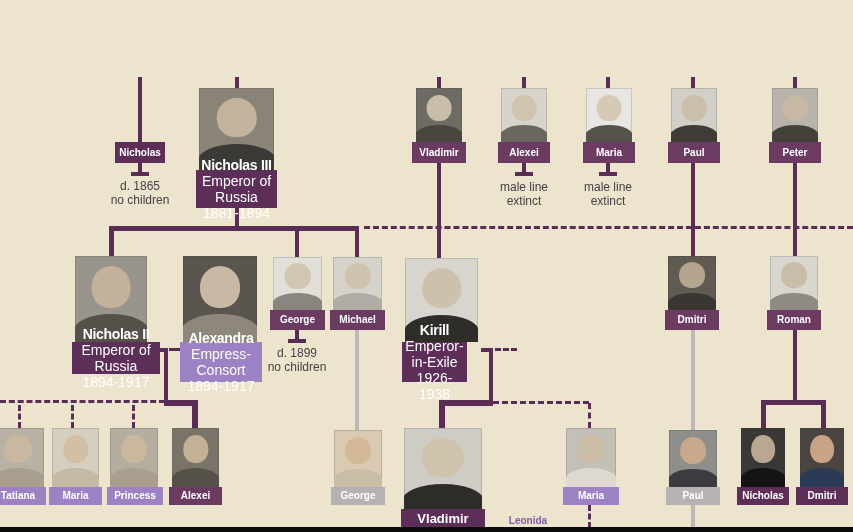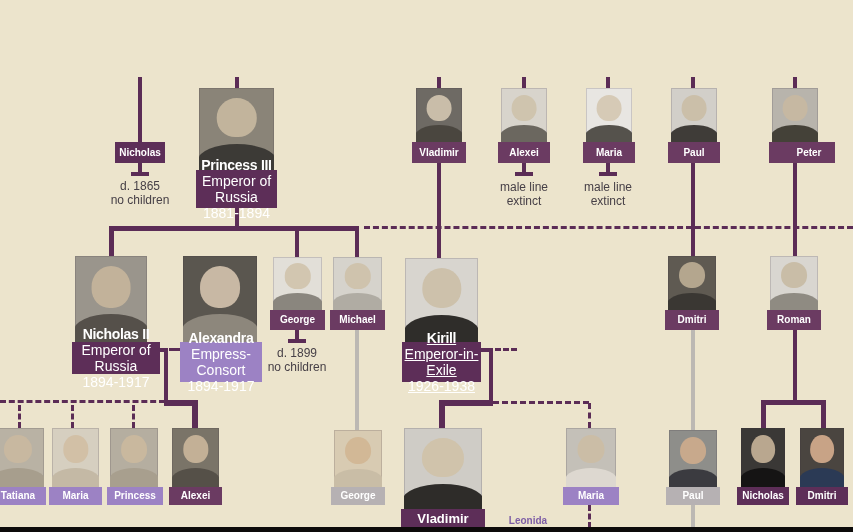--- a/index.html
+++ b/index.html
@@ -205,56 +205,56 @@
     </div>
   <div class="portrait" style="left:800px;top:428px;width:44px;height:59px;--pbg:#4a4540;--pskin:#c8a386;--psuit:#2b3a55;">
       <div class="head"></div>
       <div class="torso"></div>
     </div>
 
   <div class="plabel dark" style="left:115px;top:142px;width:50px;height:21px;">
       <span class="nm">Nicholas</span>
     </div>
   <div class="plabel big dark" style="left:196px;top:170px;width:81px;height:38px;">
-    <span class="nm">Princess III</span>
+    <span class="nm">Nicholas III</span>
     <span class="sub">Emperor of Russia</span>
     <span class="sub">1881-1894</span>
   </div>
   <div class="plabel dark2" style="left:412px;top:142px;width:54px;height:21px;">
       <span class="nm">Vladimir</span>
     </div>
   <div class="plabel dark2" style="left:498px;top:142px;width:52px;height:21px;">
       <span class="nm">Alexei</span>
     </div>
   <div class="plabel dark2" style="left:583px;top:142px;width:52px;height:21px;">
       <span class="nm">Maria</span>
     </div>
   <div class="plabel dark2" style="left:668px;top:142px;width:52px;height:21px;">
       <span class="nm">Paul</span>
     </div>
-  <div class="plabel dark2" style="left:769px;top:142px;width:52px;height:21px;padding-left:14px;">
+  <div class="plabel dark2" style="left:769px;top:142px;width:52px;height:21px;">
       <span class="nm">Peter</span>
     </div>
   <div class="plabel big dark" style="left:72px;top:342px;width:88px;height:32px;">
     <span class="nm">Nicholas II</span>
     <span class="sub">Emperor of Russia</span>
     <span class="sub">1894-1917</span>
   </div>
   <div class="plabel big light" style="left:180px;top:342px;width:82px;height:40px;">
     <span class="nm">Alexandra</span>
     <span class="sub">Empress-Consort</span>
     <span class="sub">1894-1917</span>
   </div>
   <div class="plabel dark2" style="left:270px;top:310px;width:55px;height:20px;">
       <span class="nm">George</span>
     </div>
   <div class="plabel dark2" style="left:330px;top:310px;width:55px;height:20px;">
       <span class="nm">Michael</span>
     </div>
-  <div class="plabel big dark" style="left:402px;top:342px;width:79px;height:40px;text-decoration:underline;">
+  <div class="plabel big dark" style="left:402px;top:342px;width:65px;height:40px;">
     <span class="nm">Kirill</span>
     <span class="sub">Emperor-in-Exile</span>
     <span class="sub">1926-1938</span>
   </div>
   <div class="plabel dark2" style="left:665px;top:310px;width:54px;height:20px;">
       <span class="nm">Dmitri</span>
     </div>
   <div class="plabel dark2" style="left:767px;top:310px;width:54px;height:20px;">
       <span class="nm">Roman</span>
     </div>

